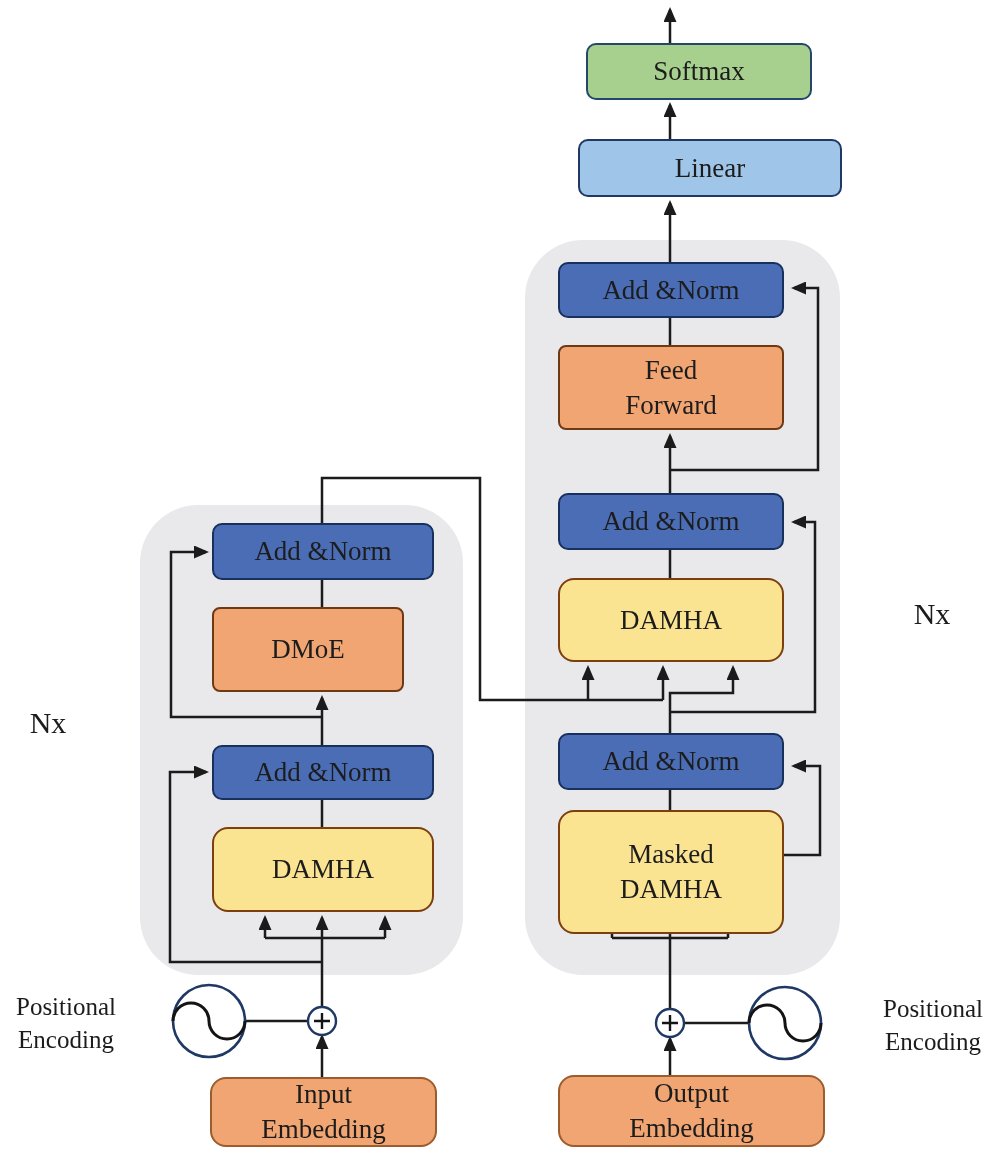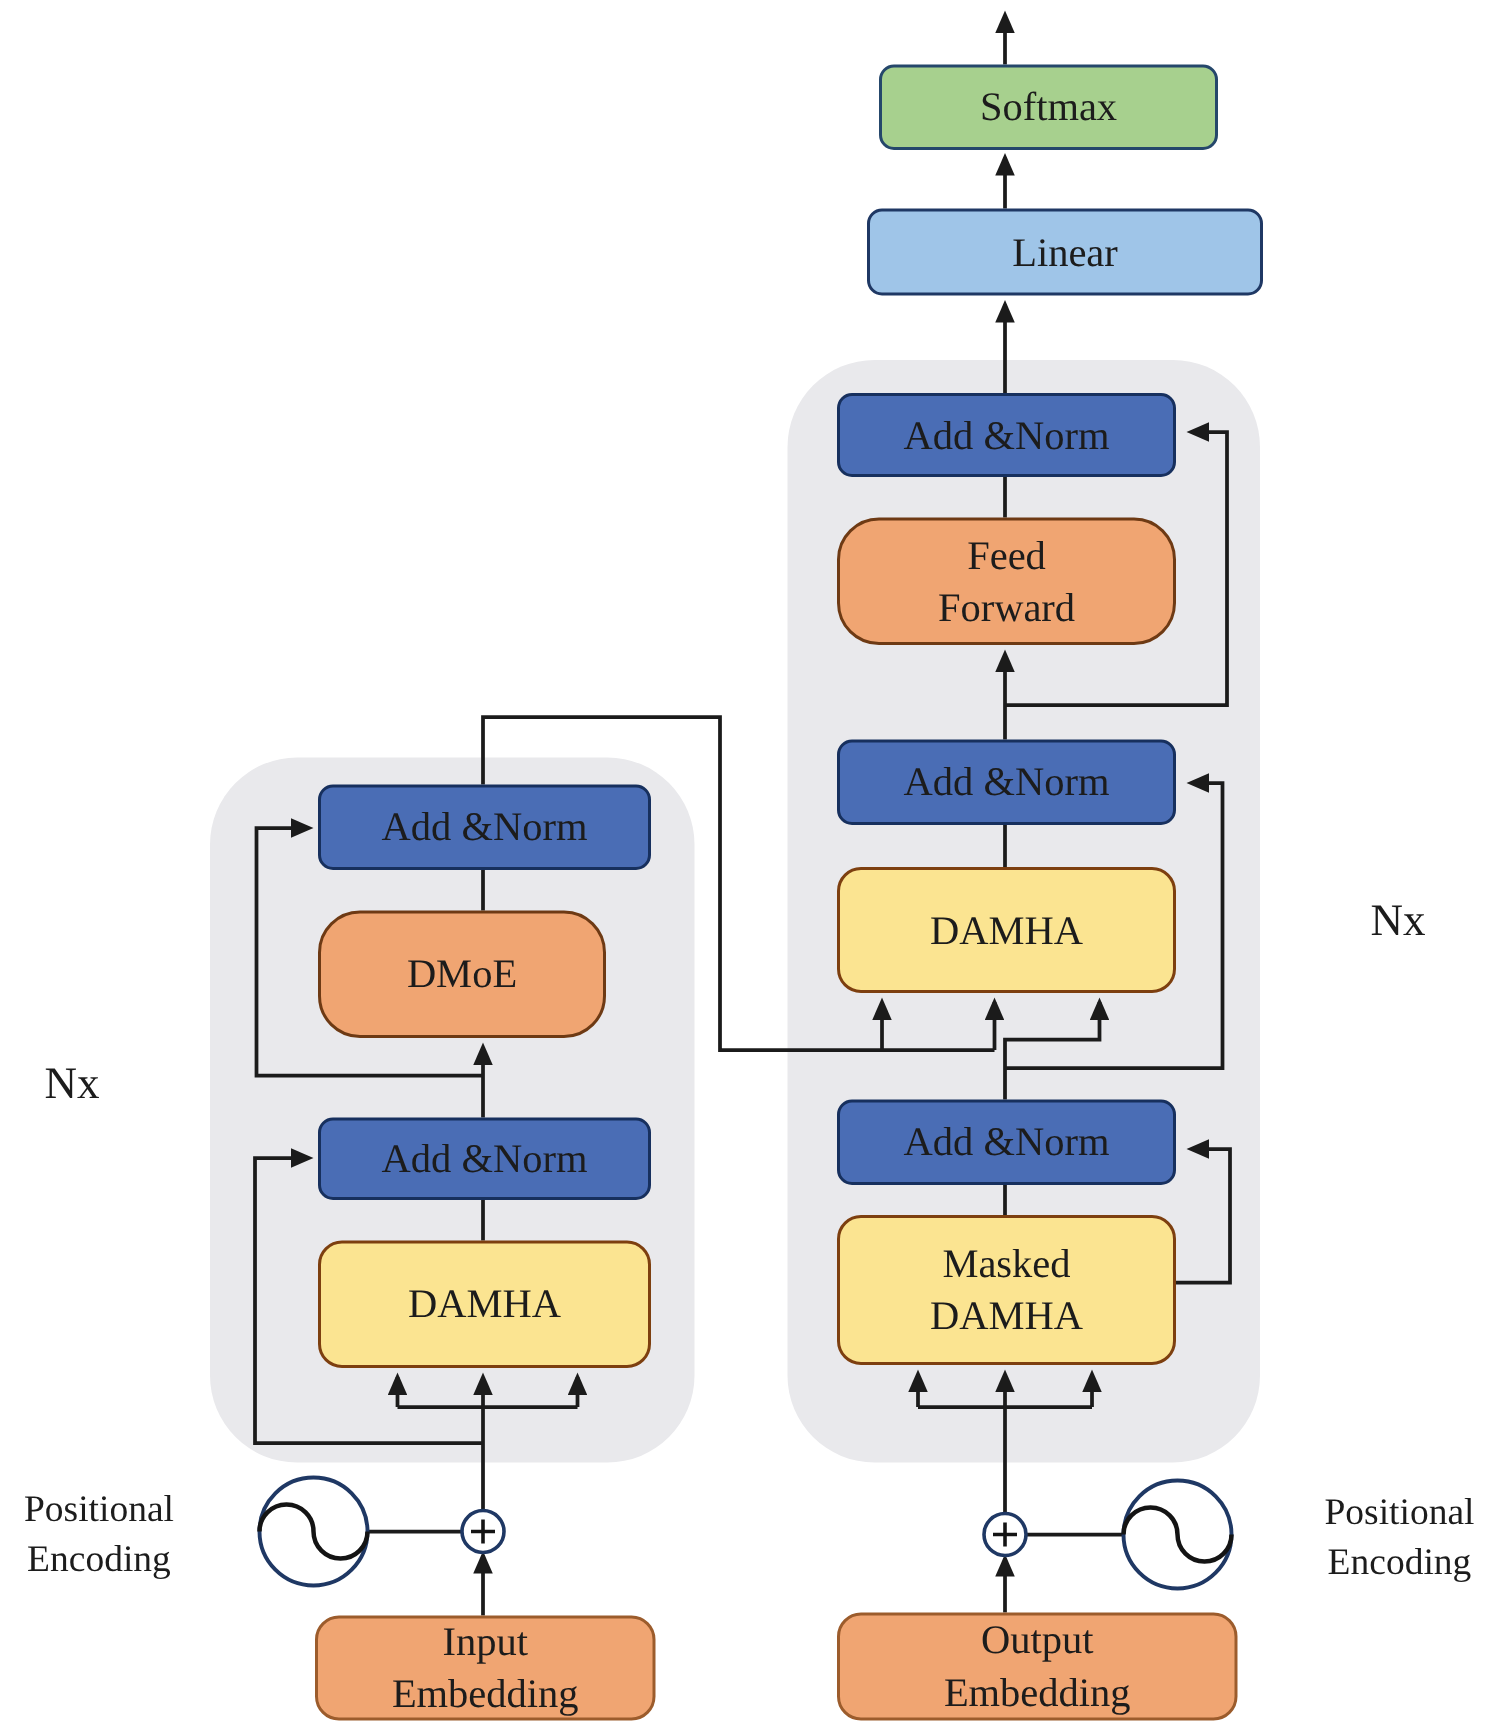--- a/index.html
+++ b/index.html
@@ -11,21 +11,21 @@
     position:absolute;background:#e9e9ec;border-radius:58px;
   }
   .box{
     position:absolute;display:flex;align-items:center;justify-content:center;
     text-align:center;font-size:27px;line-height:1.28;white-space:pre-line;
     box-sizing:border-box;
   }
   .blue   {background:#4a6db5;border:2.5px solid #17305e;border-radius:10px;}
   .green  {background:#a7d08e;border:2.5px solid #25476b;border-radius:10px;}
   .lblue  {background:#9fc5e8;border:2.5px solid #1f3864;border-radius:10px;}
-  .orange {background:#f0a572;border:2.5px solid #6e3a14;border-radius:28px;}
+  .orange {background:#f0a572;border:2.5px solid #6e3a14;border-radius:8px;}
   .yellow {background:#fbe491;border:2.5px solid #7d3f0f;border-radius:16px;}
   .emb    {background:#f0a572;border:2.5px solid #9c5c2c;border-radius:16px;}
   .sidelabel{
     position:absolute;font-size:30px;white-space:pre-line;text-align:center;
   }
   .pelabel{
     position:absolute;font-size:25px;line-height:1.3;white-space:pre-line;text-align:center;
   }
   svg.wires{position:absolute;left:0;top:0;pointer-events:none;}
 </style>
@@ -103,21 +103,21 @@
   </svg>
 
   <div class="box green" style="left:586px;top:43px;width:226px;height:57px;">Softmax</div>
   <div class="box lblue" style="left:558px;top:139px;width:264px;height:58px;margin-left:20px;">Linear</div>
   <div class="box blue" style="left:558px;top:262px;width:226px;height:56px;">Add &amp;Norm</div>
   <div class="box orange" style="left:558px;top:345px;width:226px;height:85px;">Feed
 Forward</div>
   <div class="box blue" style="left:558px;top:493px;width:226px;height:57px;">Add &amp;Norm</div>
   <div class="box yellow" style="left:558px;top:578px;width:226px;height:84px;">DAMHA</div>
   <div class="box blue" style="left:558px;top:733px;width:226px;height:57px;">Add &amp;Norm</div>
-  <div class="box yellow" style="left:558px;top:810px;width:226px;height:100px;">Masked
+  <div class="box yellow" style="left:558px;top:810px;width:226px;height:124px;">Masked
 DAMHA</div>
   <div class="box emb" style="left:558px;top:1075px;width:267px;height:72px;">Output
 Embedding</div>
 
   <div class="box blue" style="left:212px;top:523px;width:222px;height:57px;">Add &amp;Norm</div>
   <div class="box orange" style="left:212px;top:607px;width:192px;height:85px;">DMoE</div>
   <div class="box blue" style="left:212px;top:745px;width:222px;height:55px;">Add &amp;Norm</div>
   <div class="box yellow" style="left:212px;top:827px;width:222px;height:85px;">DAMHA</div>
   <div class="box emb" style="left:210px;top:1077px;width:227px;height:70px;">Input
 Embedding</div>

